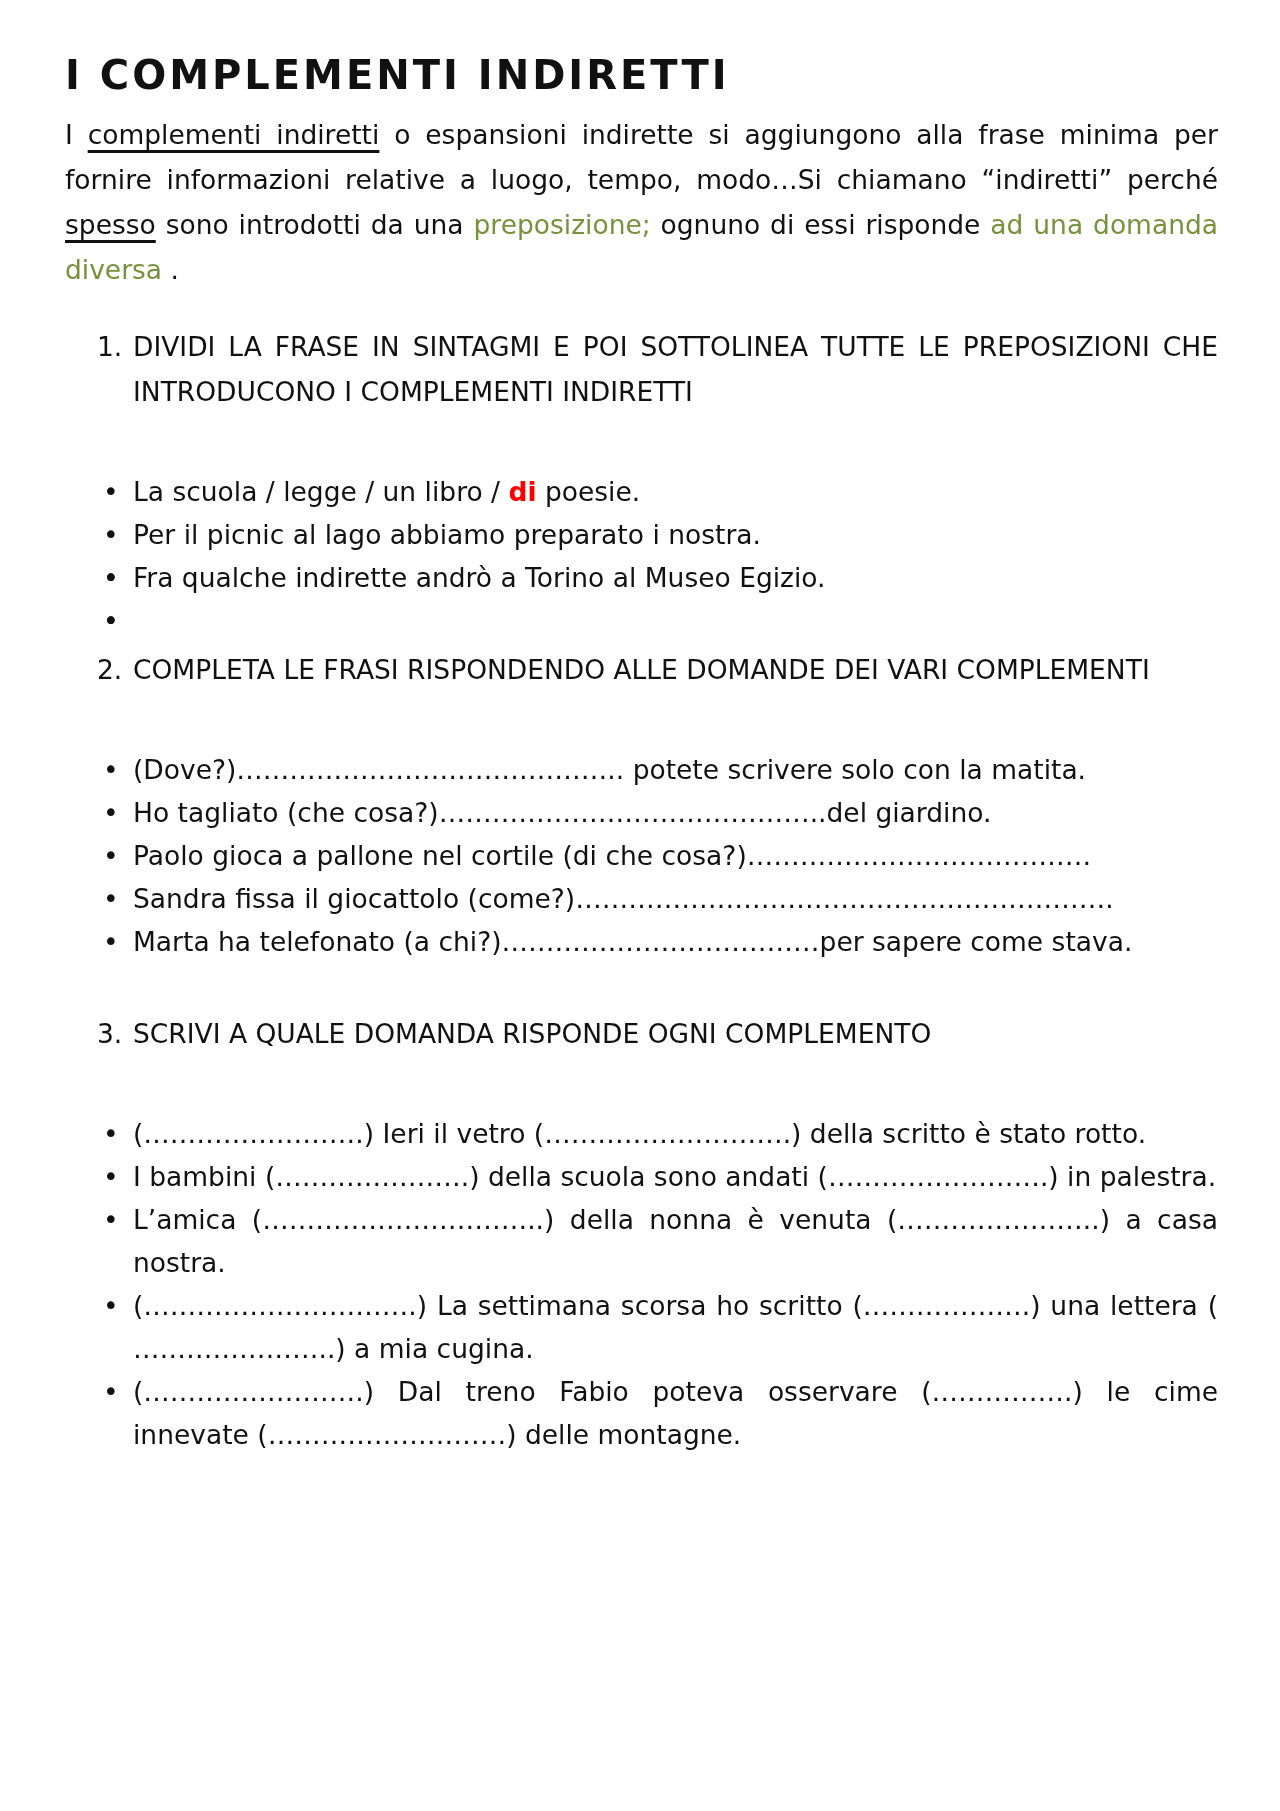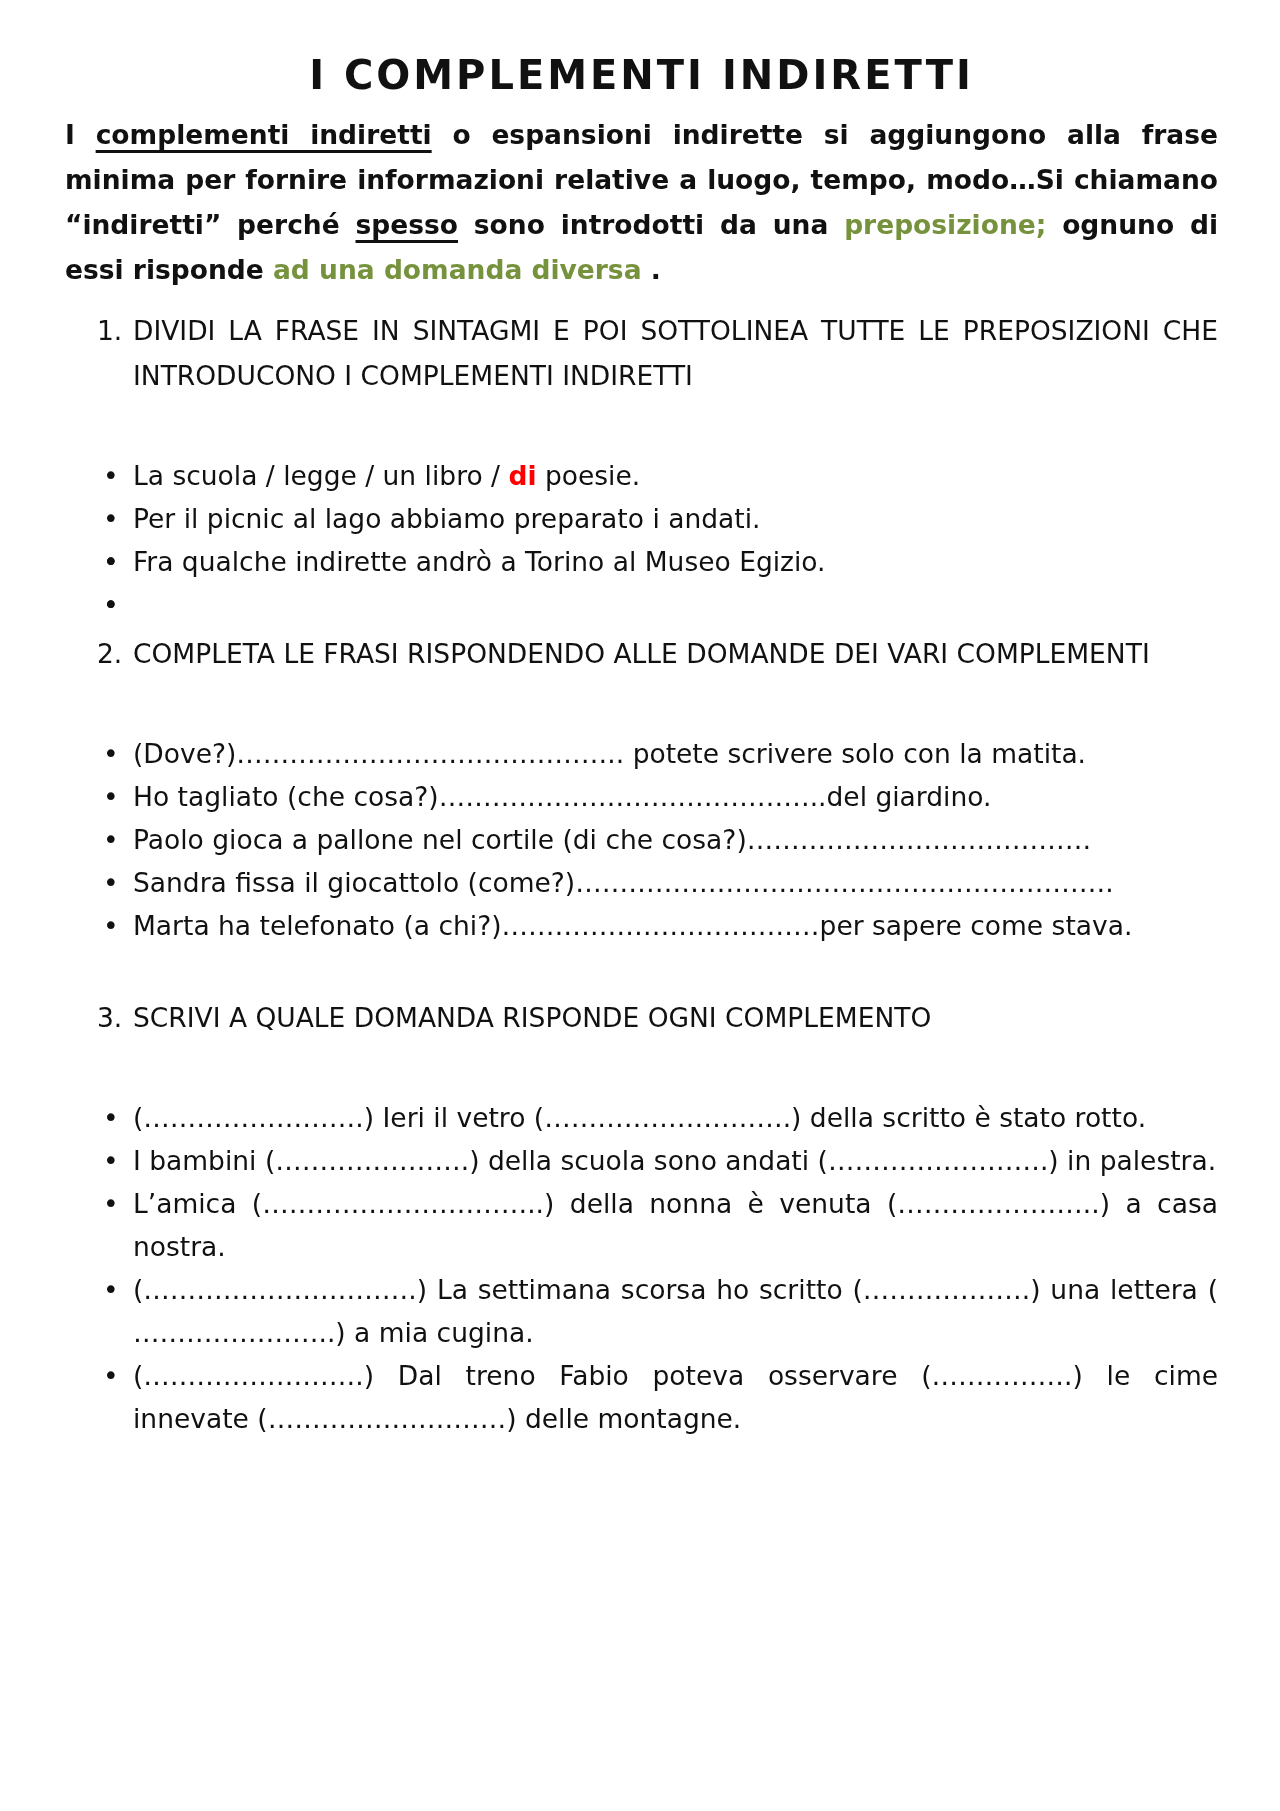--- a/index.html
+++ b/index.html
@@ -19,30 +19,29 @@
     box-sizing:border-box;
     width:1280px;
     min-height:1811px;
     background:var(--page);
     padding:52px 62px 40px 65px;
   }
   h1.title{
     font-size:40px;
     font-weight:600;
     line-height:1.15;
-    text-align:center;
+    text-align:left;
     letter-spacing:3px;
     margin:0 0 14px 0;
   }
   p.intro{
     font-size:26.5px;
     line-height:45px;
     text-align:justify;
-    margin:0 0 16px 0;
-    font-weight:bold;
+    margin:0 0 32px 0;
   }
   section.exercise{margin:0;}
   .sec-head{
     display:flex;
     font-size:26.5px;
     line-height:45px;
     margin:0;
   }
   .sec-num{
     flex:0 0 68px;
@@ -88,21 +87,21 @@
 
   <p class="intro"><span class="seg-plain">I </span><span class="seg-underline">complementi indiretti</span><span class="seg-plain"> o espansioni indirette si aggiungono alla frase minima per fornire informazioni relative a luogo, tempo, modo…Si chiamano “indiretti” perché </span><span class="seg-underline">spesso</span><span class="seg-plain"> sono introdotti da una </span><span class="seg-green">preposizione;</span><span class="seg-plain"> ognuno di essi risponde </span><span class="seg-green">ad una domanda diversa</span><span class="seg-plain"> .</span></p>
 
   <section class="exercise">
     <div class="sec-head">
       <span class="sec-num">1.</span>
       <div class="sec-title">DIVIDI LA FRASE IN SINTAGMI E POI SOTTOLINEA TUTTE LE PREPOSIZIONI CHE INTRODUCONO I COMPLEMENTI INDIRETTI</div>
     </div>
     <ul class="blist">
         <li><span class="bullet">•</span><span class="seg-plain">La scuola / legge / un libro / </span><span class="seg-red">di</span><span class="seg-plain"> poesie.</span></li>
-        <li><span class="bullet">•</span><span class="seg-plain">Per il picnic al lago abbiamo preparato i andati.</span></li>
+        <li><span class="bullet">•</span><span class="seg-plain">Per il picnic al lago abbiamo preparato i nostra.</span></li>
         <li><span class="bullet">•</span></li>
         <li><span class="bullet">•</span><span class="seg-plain">Fra qualche indirette andrò a Torino al Museo Egizio.</span></li>
         <li><span class="bullet">•</span></li>
         <li><span class="bullet">•</span></li>
       </ul>
   </section>
 
   <section class="exercise">
     <div class="sec-head">
       <span class="sec-num">2.</span>

